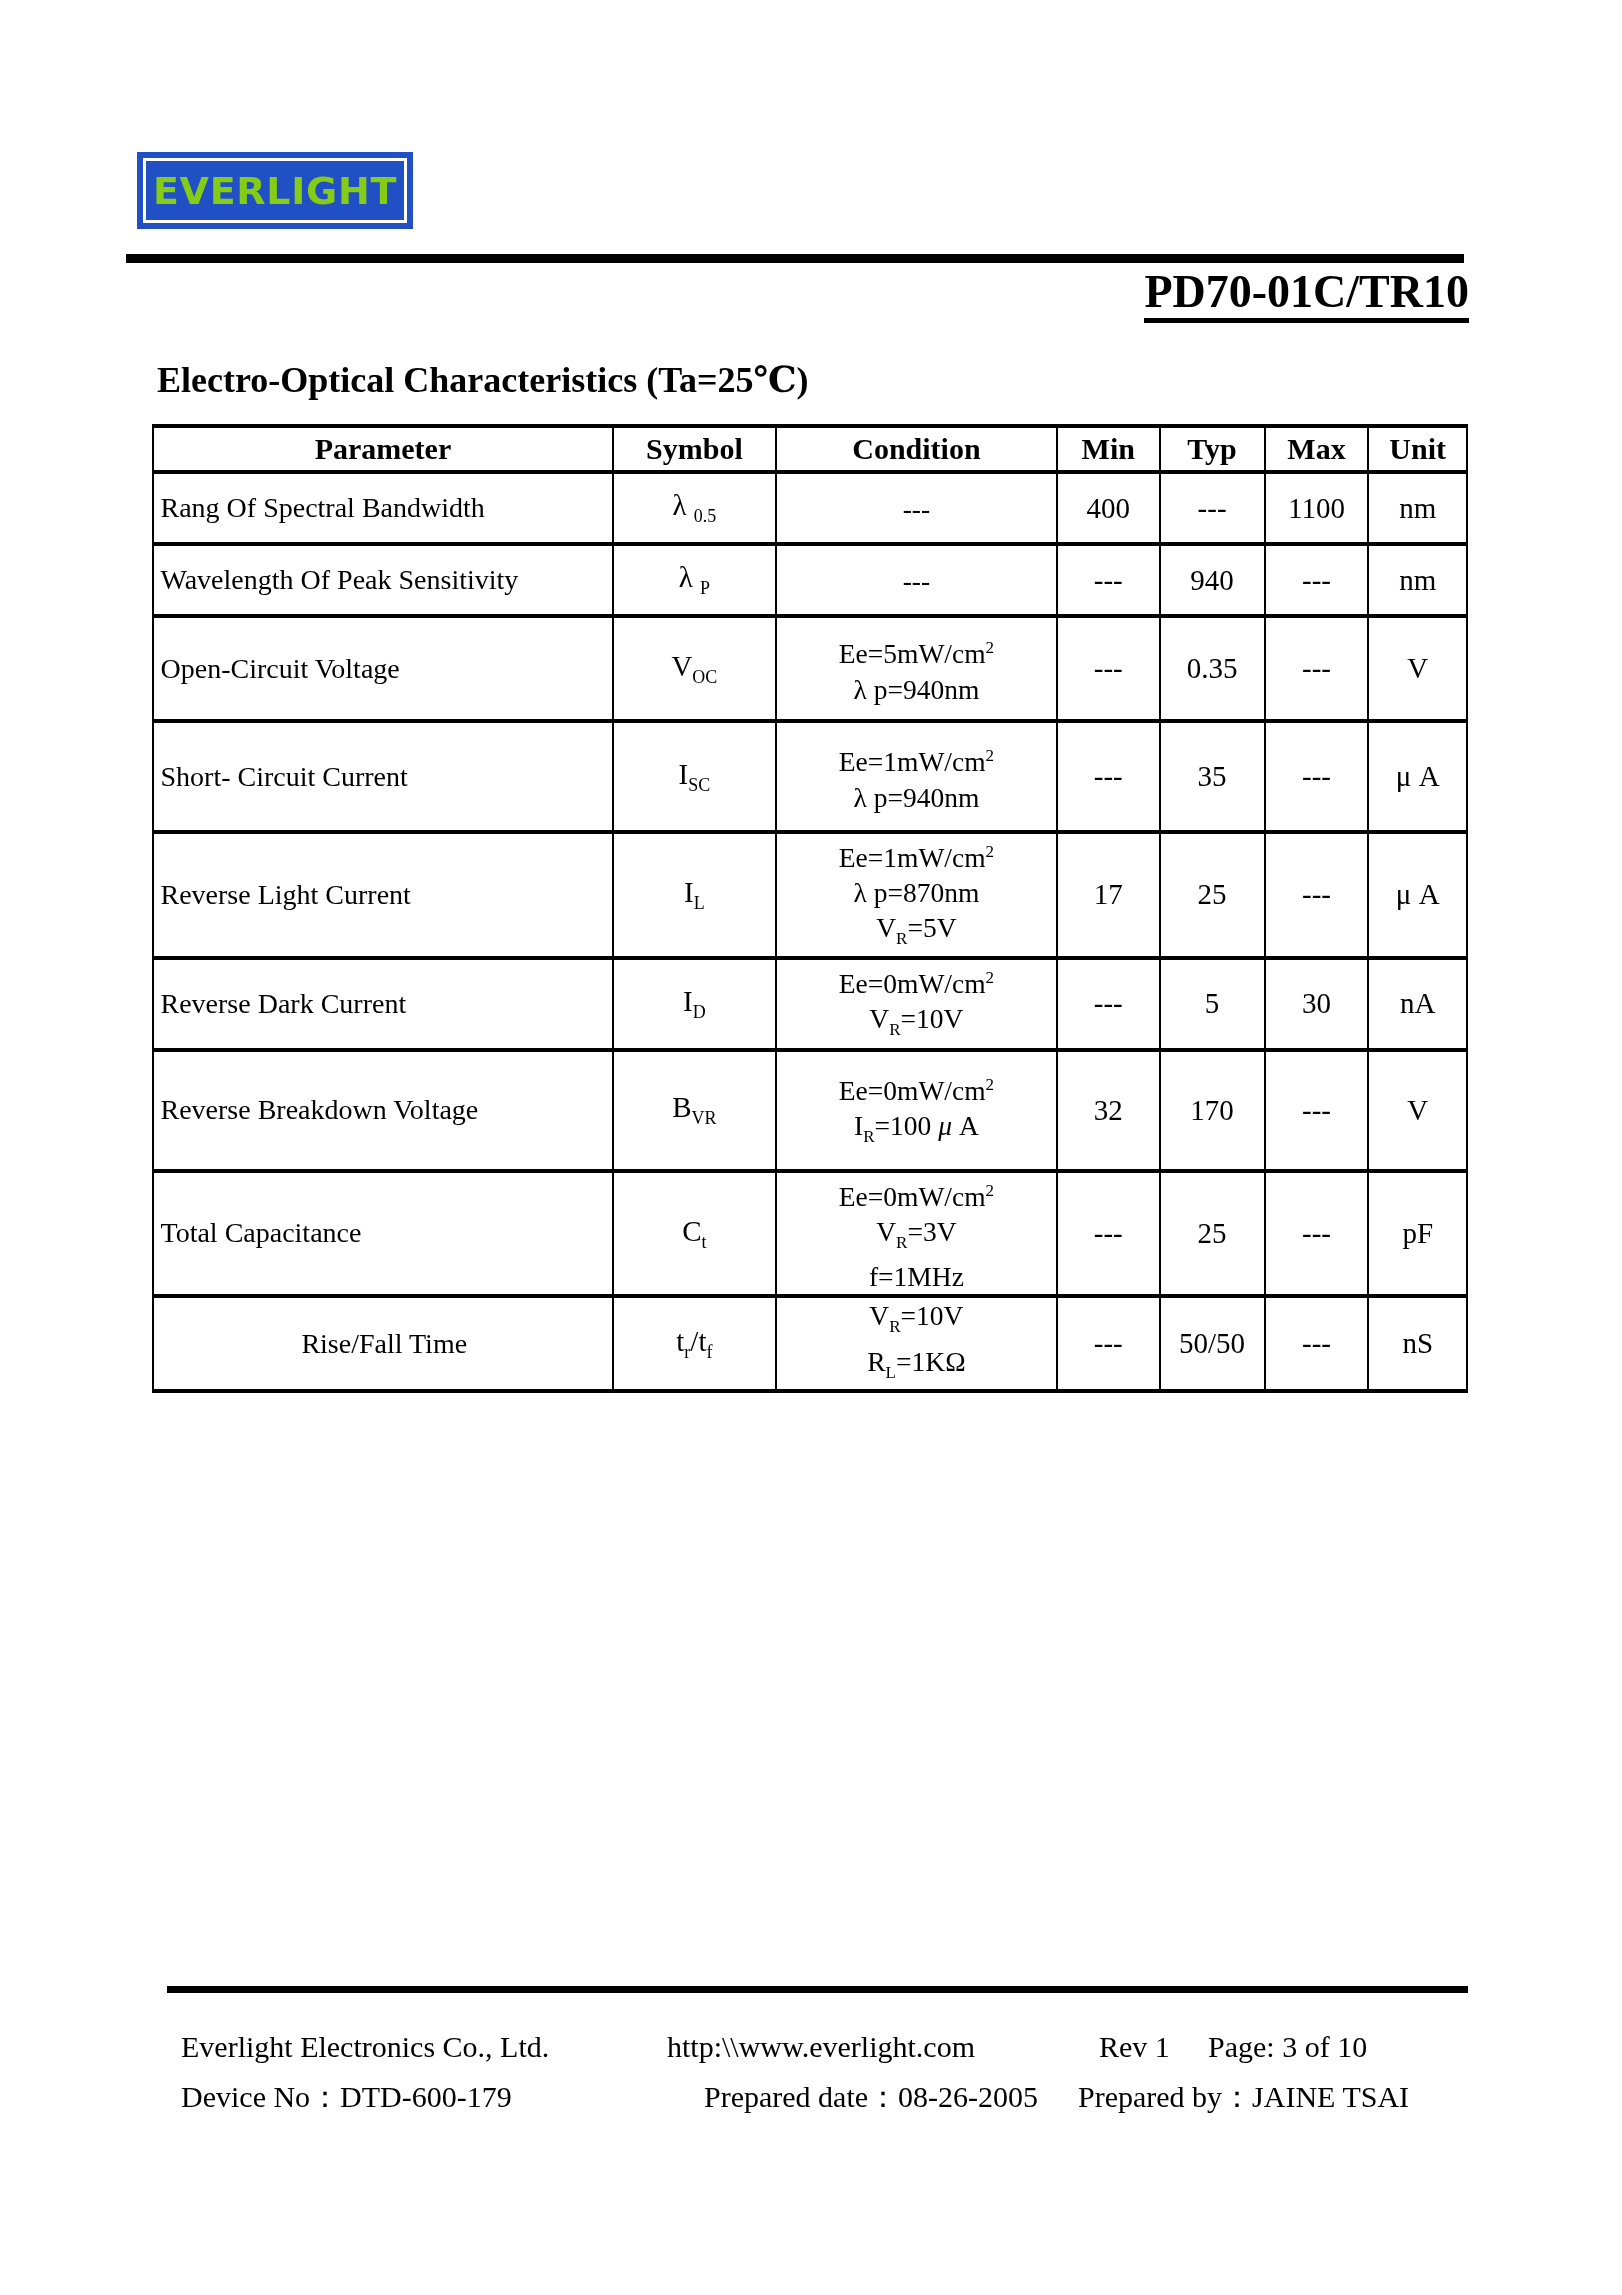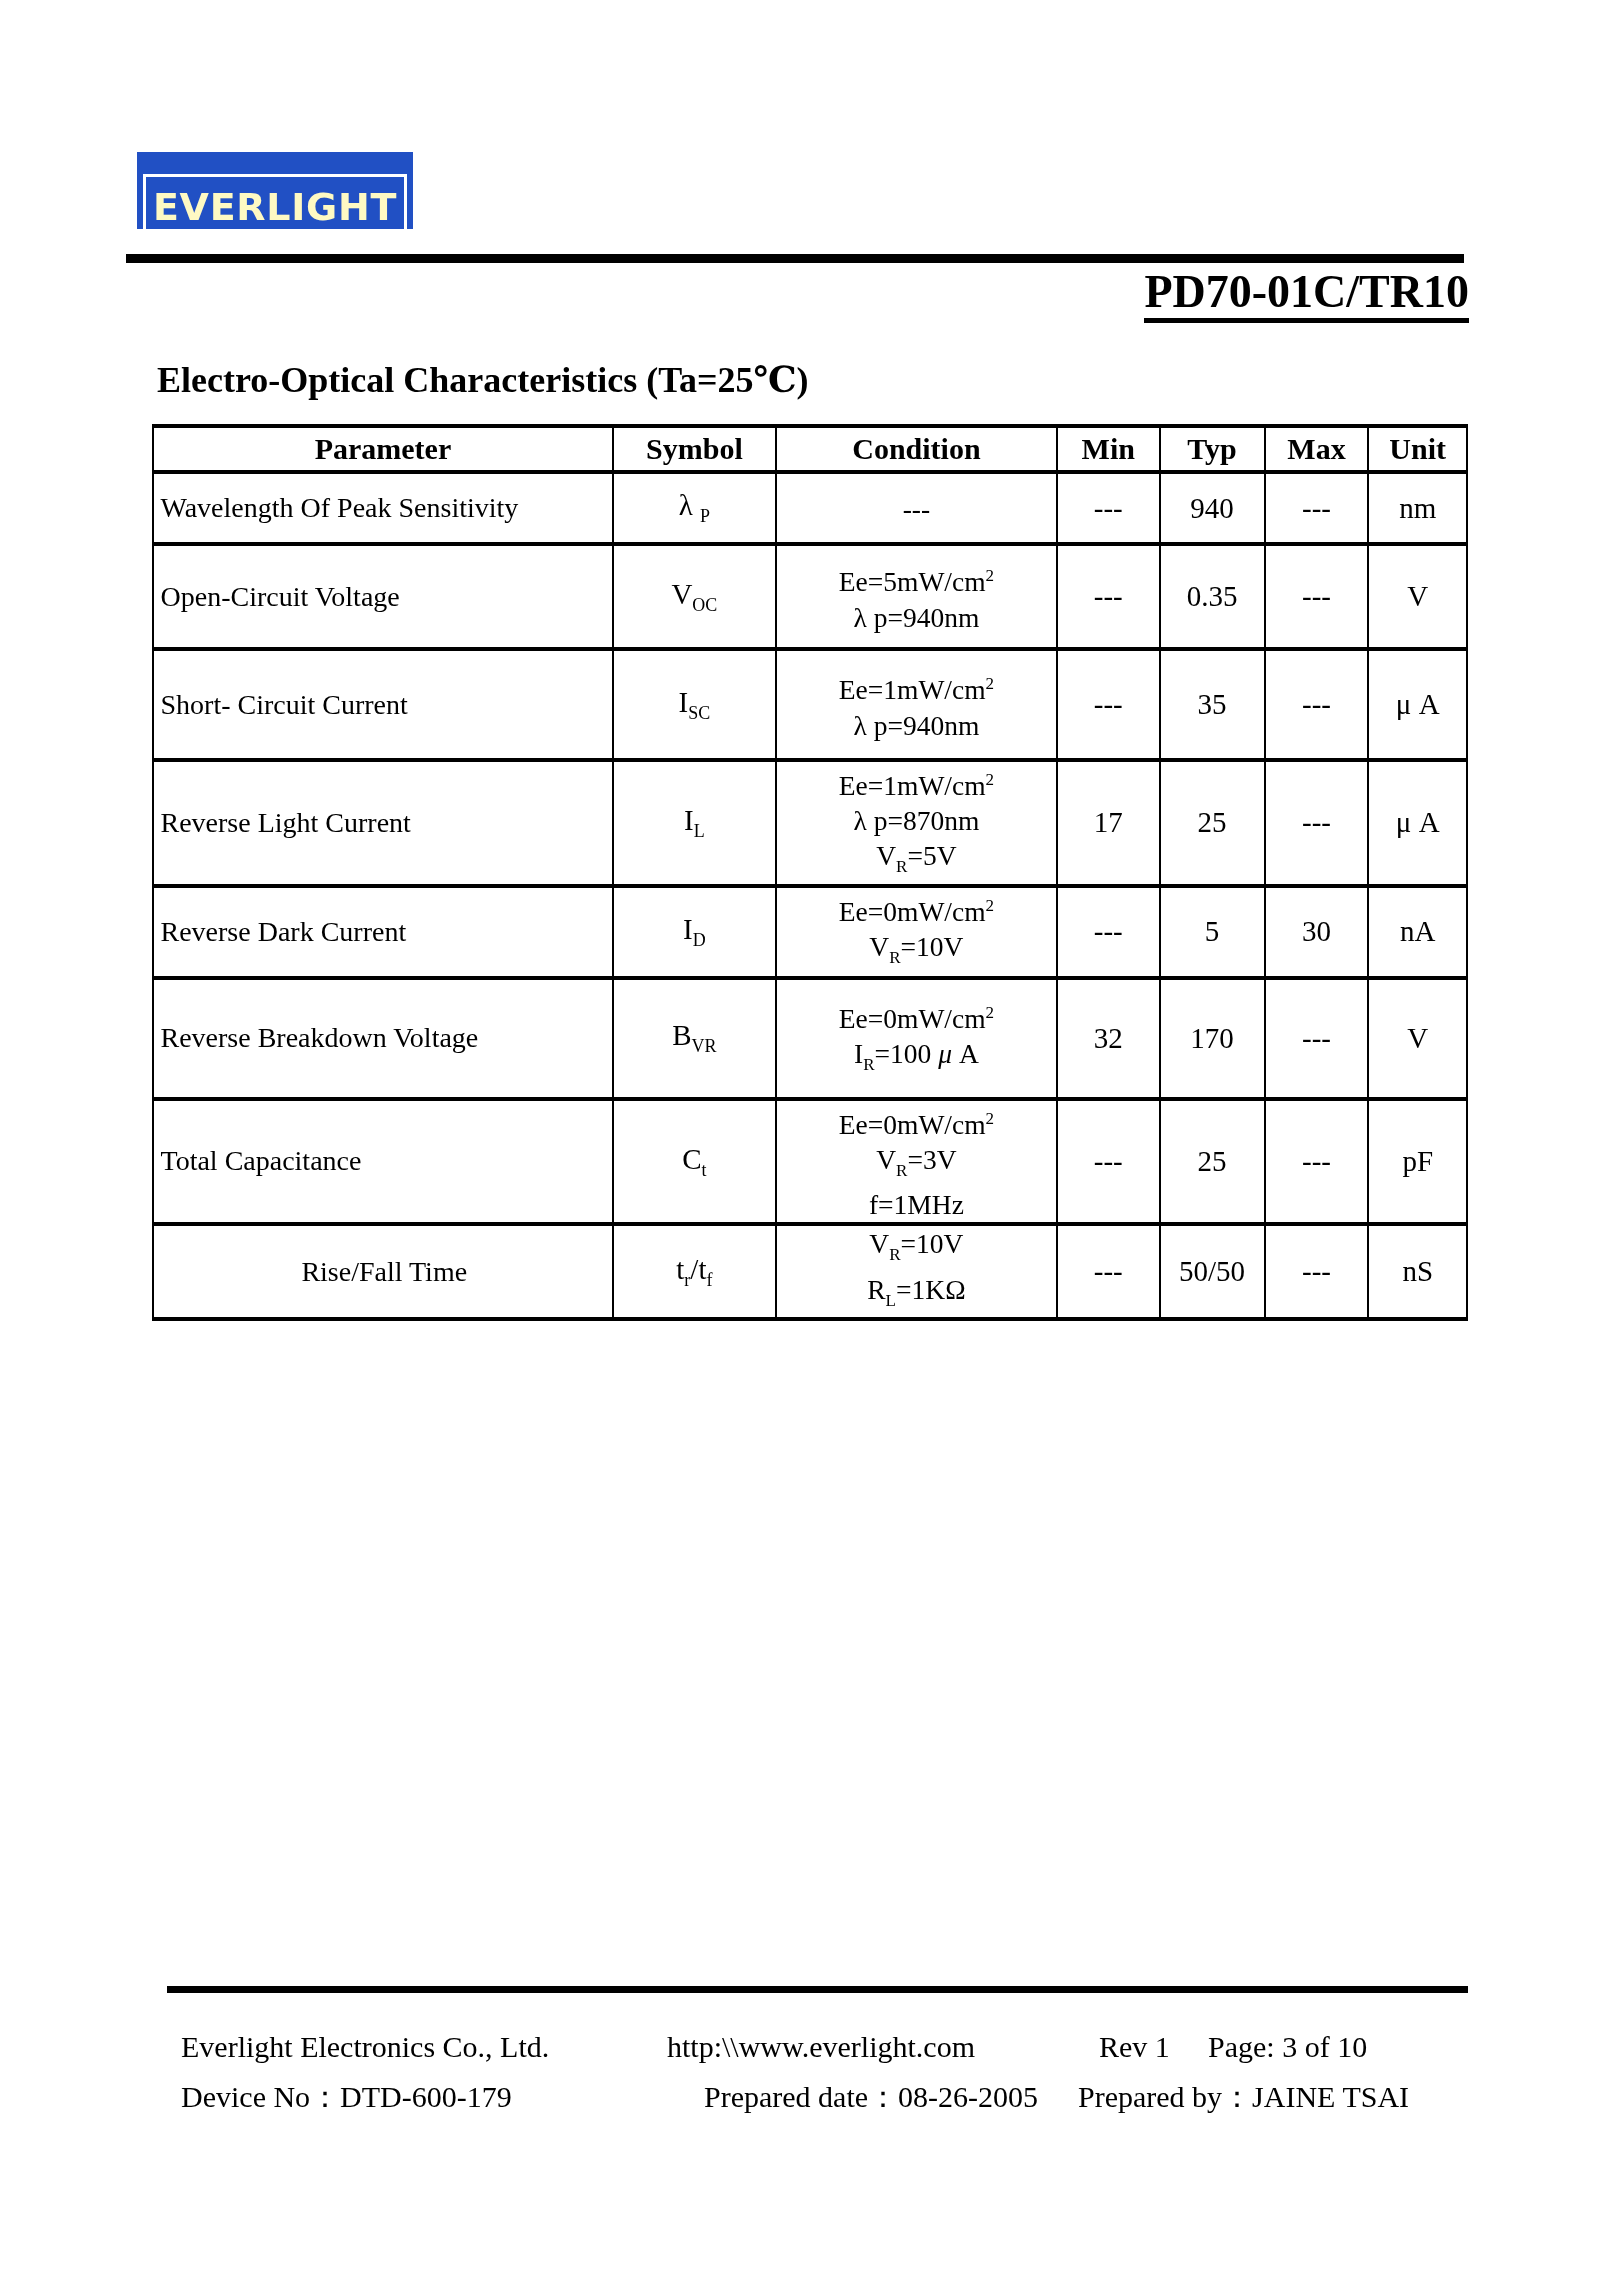--- a/index.html
+++ b/index.html
@@ -18,22 +18,21 @@
     width:276px; height:77px;
     box-sizing:border-box;
     padding:5.9px;
   }
   .logo-inner {
     width:100%; height:100%; box-sizing:border-box;
     border:3.9px solid #fff;
     display:flex; align-items:center; justify-content:center;
     font-family:"DejaVu Sans","Liberation Sans",sans-serif;
     font-weight:bold; font-size:38px; letter-spacing:0.7px;
-    color:#fef9c3;
-    margin-top:16px;
+    color:#84cc16;
   }
 
   
   .top-rule {
     position:absolute; left:126px; top:254px;
     width:1338px; height:8.5px; background:#000;
   }
   .footer-rule {
     position:absolute; left:167px; top:1986px;
     width:1301px; height:7.2px; background:#000;
@@ -120,20 +119,31 @@
           <th>Parameter</th>
           <th>Symbol</th>
           <th>Condition</th>
           <th>Min</th>
           <th>Typ</th>
           <th>Max</th>
           <th>Unit</th>
         </tr>
       </thead>
     <tbody>
+        <tr class="row-0">
+          <td class="param">Rang Of Spectral Bandwidth</td>
+          <td><span>λ </span><span class="sb">0.5</span></td>
+          <td class="cond">
+            <div><span>---</span></div>
+          </td>
+          <td>400</td>
+          <td>---</td>
+          <td>1100</td>
+          <td>nm</td>
+        </tr>
         <tr class="row-1">
           <td class="param">Wavelength Of Peak Sensitivity</td>
           <td><span>λ </span><span class="sb">P</span></td>
           <td class="cond">
             <div><span>---</span></div>
           </td>
           <td>---</td>
           <td>940</td>
           <td>---</td>
           <td>nm</td>

